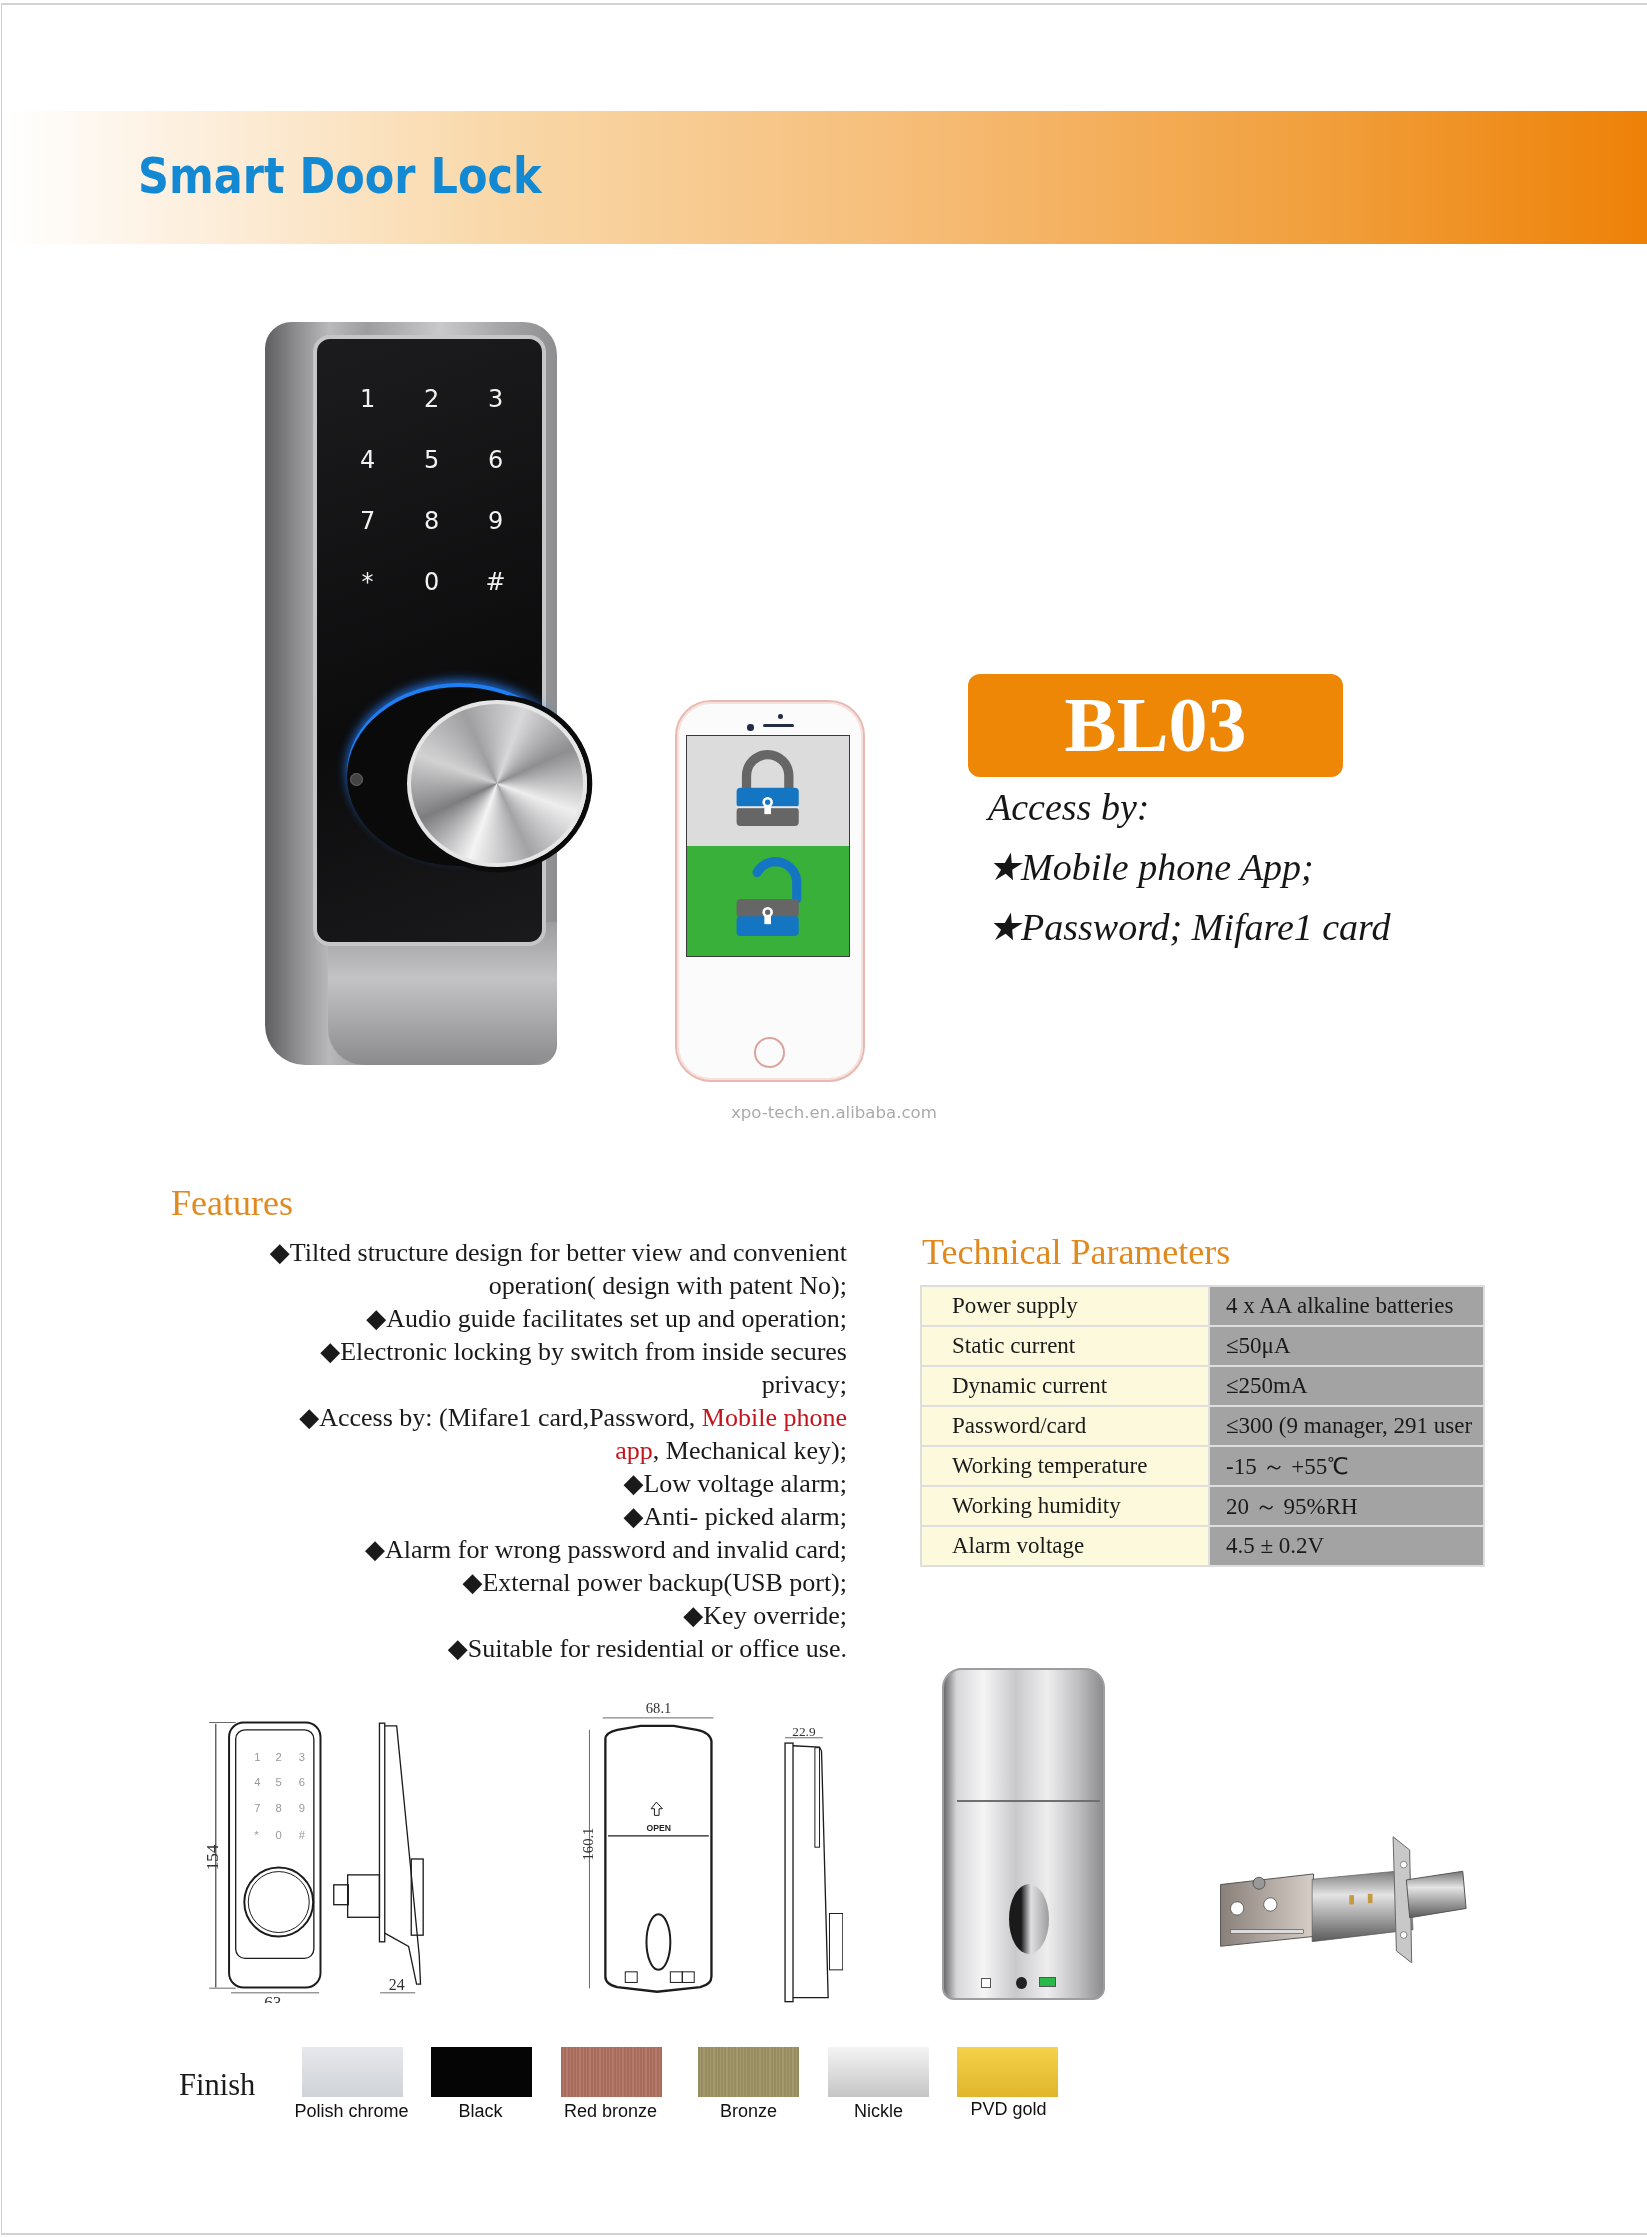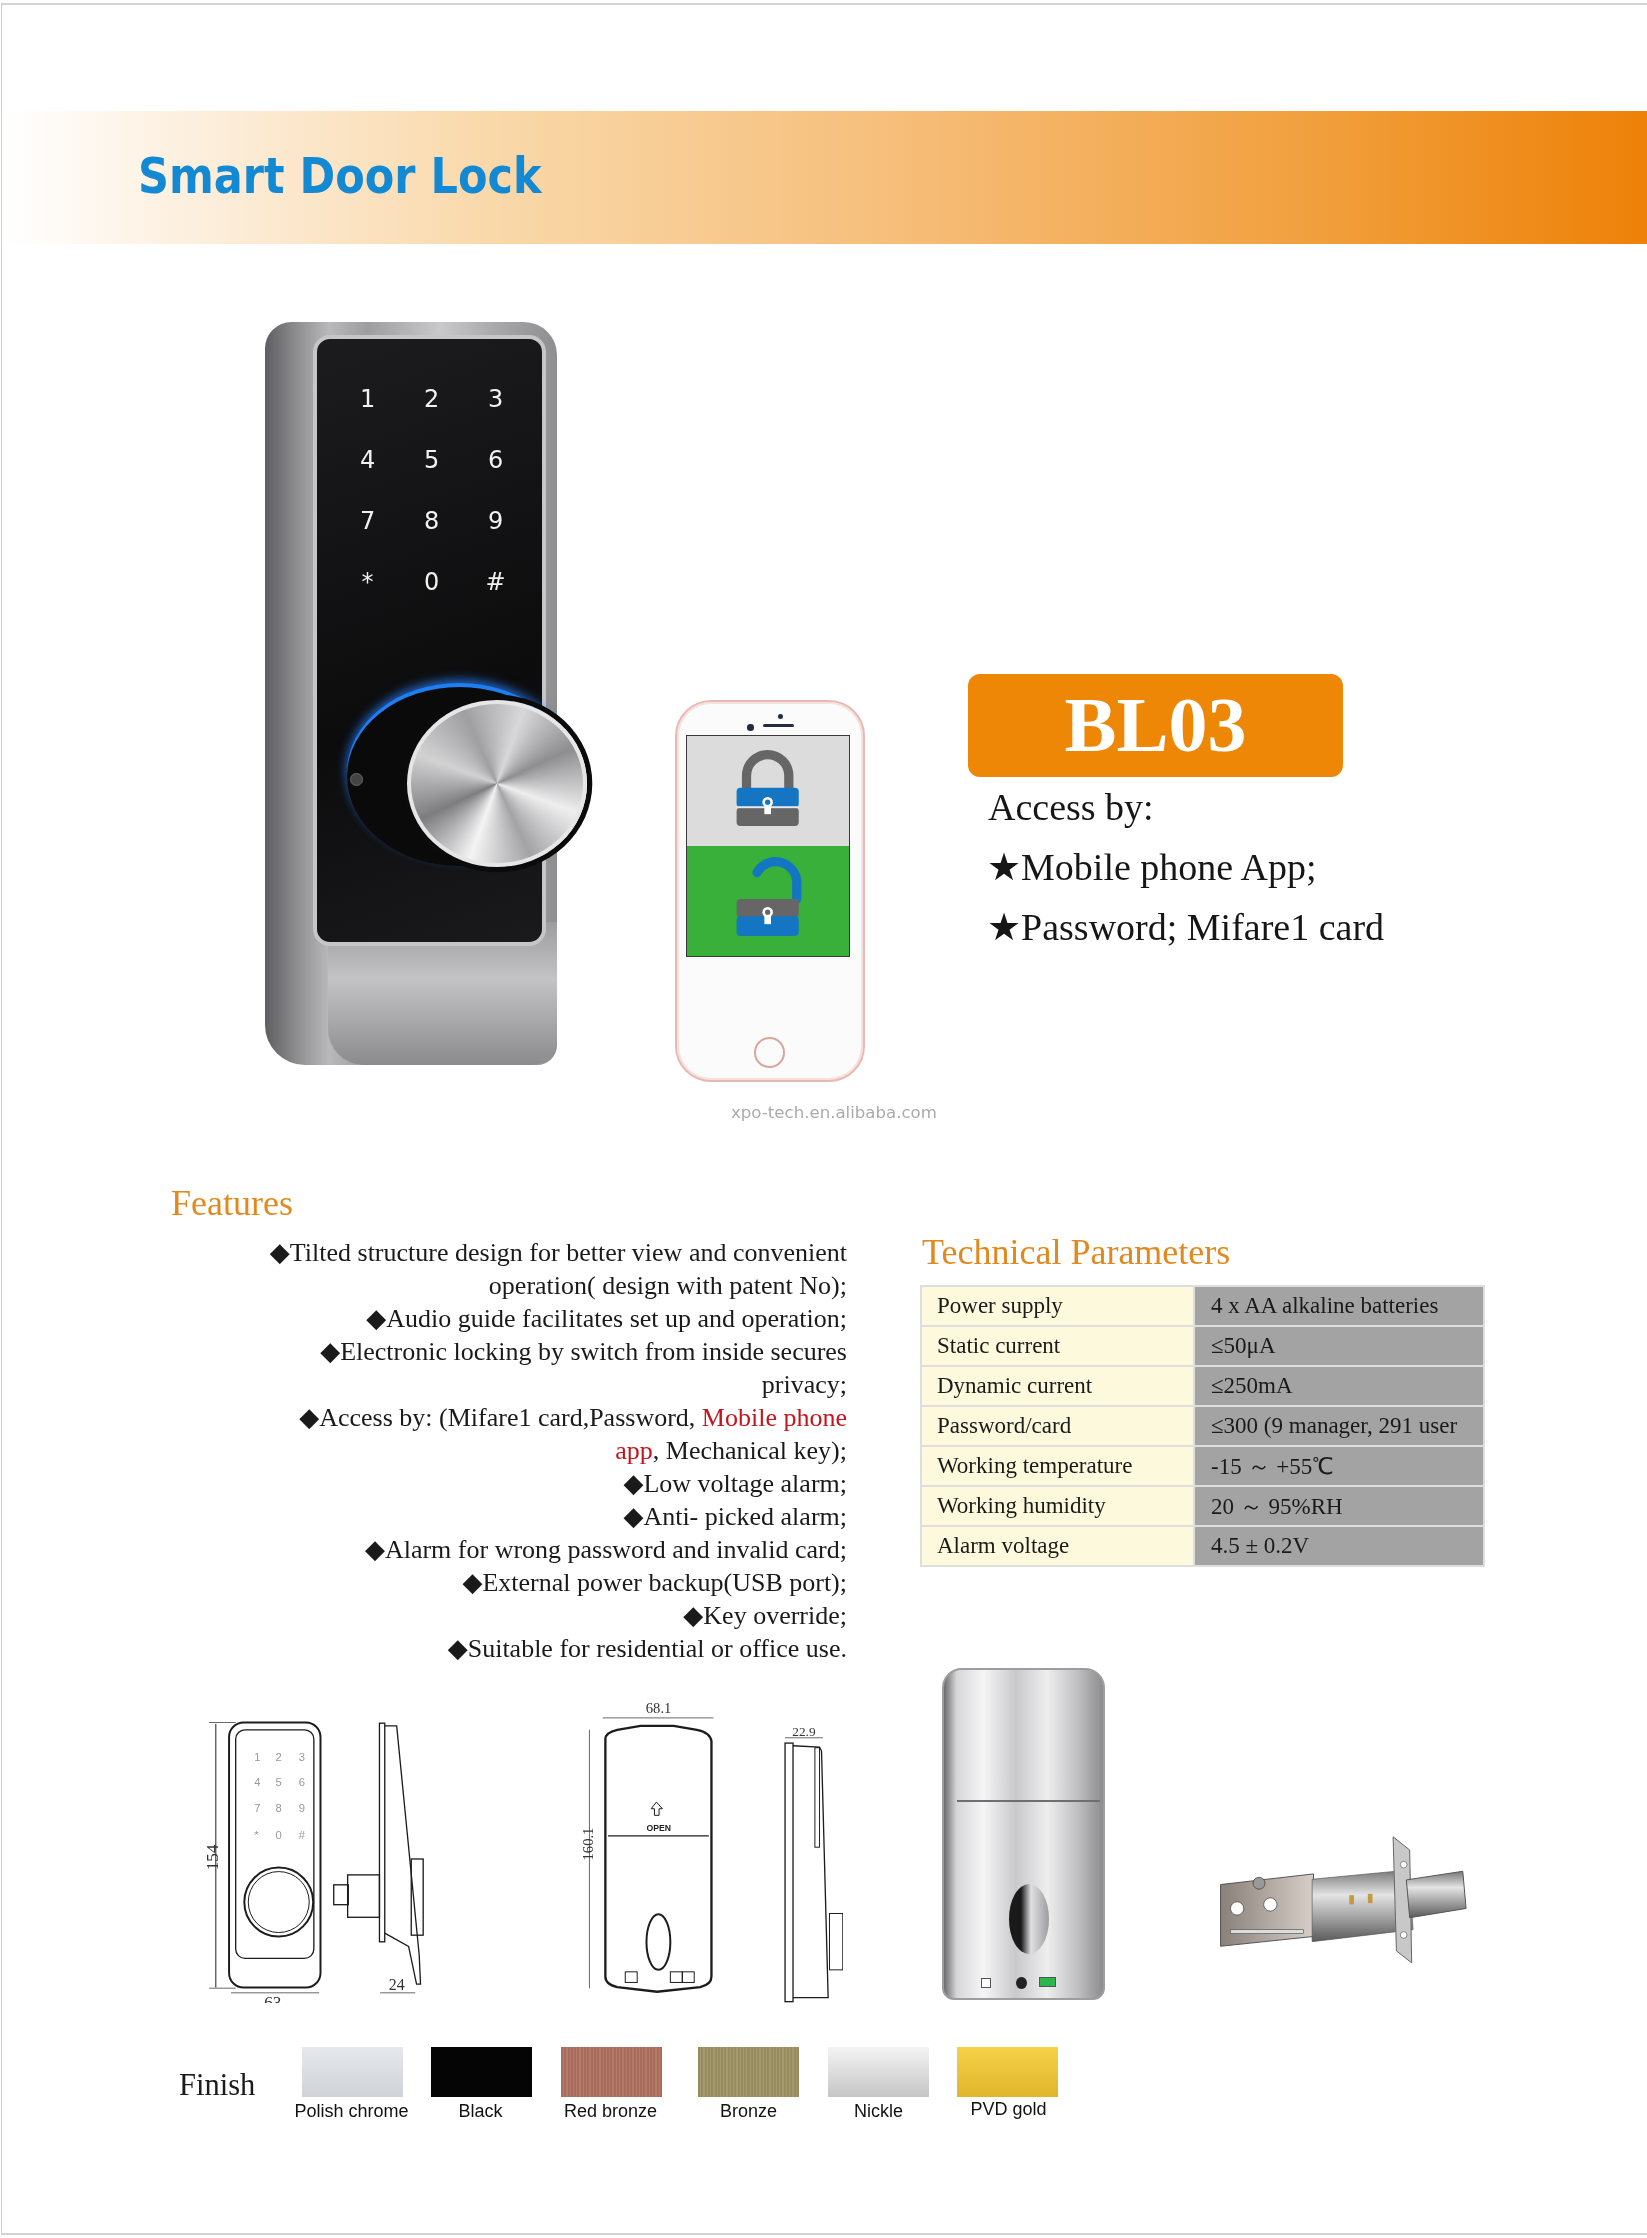--- a/index.html
+++ b/index.html
@@ -33,34 +33,34 @@
   .phone-screen { position:absolute; left:9.3px; top:33px; width:162px; height:220px; border:1.3px solid #3a3a3a; overflow:hidden; }
   .screen-top { position:absolute; left:0; top:0; width:100%; height:110px; background:#dcdcdc; }
   .screen-bottom { position:absolute; left:0; top:110px; width:100%; height:110px; background:#38b03a; }
   .home-btn { position:absolute; left:77px; top:335px; width:26.5px; height:26.5px; border-radius:50%; border:2px solid #d9a59c; }
 
   .watermark { position:absolute; left:731px; top:1103px; font-family:"DejaVu Sans", sans-serif; font-size:16.6px; color:#ababab; white-space:nowrap; }
 
   
   .model-badge { position:absolute; left:968px; top:674px; width:375px; height:103px; background:#ee8606; border-radius:12px; }
   .model-text { position:absolute; left:0; width:100%; top:10.6px; text-align:center; color:#fff; font-weight:bold; font-size:78px; line-height:80px; }
-  .access { position:absolute; left:988px; font-size:38px; line-height:42px; white-space:nowrap; color:#161616; }
+  .access { position:absolute; left:988px; font-size:38px; line-height:42px; white-space:nowrap; color:#161616;font-style:italic; }
 
   
   .section-title { position:absolute; font-size:36px; color:#e0891e; white-space:nowrap; }
   .feature-list { position:absolute; left:171px; top:1236px; width:676px; font-size:26px; line-height:33px; color:#1a1a1a; }
   .feature-line { white-space:nowrap;text-align:right; }
   .feature-line .red { color:#c4151c; }
   .indent1 { padding-left:45px; }
   .indent2 { padding-left:21px; }
 
   
   .tech-table { position:absolute; left:920px; top:1285px; width:565px; border-collapse:collapse; font-size:23px; }
   .tech-table td { height:38px; border:2px solid #dedede; padding:0; vertical-align:middle; white-space:nowrap; }
-  .tech-table td.k { width:256px; background:#fdf9dc; padding-left:15px; }
+  .tech-table td.k { width:256px; background:#fdf9dc; padding-left:30px; }
   .tech-table td.v { background:#a3a3a3; padding-left:16px; }
 
   
   .drawing { position:absolute; stroke:#1c1c1c; fill:none; }
   .dim-text { font-family:"Liberation Serif", serif; fill:#333; stroke:none; }
 
   
   .backplate { position:absolute; left:942px; top:1668px; width:159px; height:328px; border-radius:20px 20px 12px 12px;
     background:linear-gradient(90deg,#6b6b6d 0%,#d7d7d9 8%,#f5f5f6 25%,#c9c9cb 45%,#eeeeef 65%,#bdbdbf 85%,#8c8c8e 100%); border:2px solid #9d9d9f; }
   .backplate-split { position:absolute; left:13.3px; top:130px; width:143px; height:2px; background:#6f6f71; }

